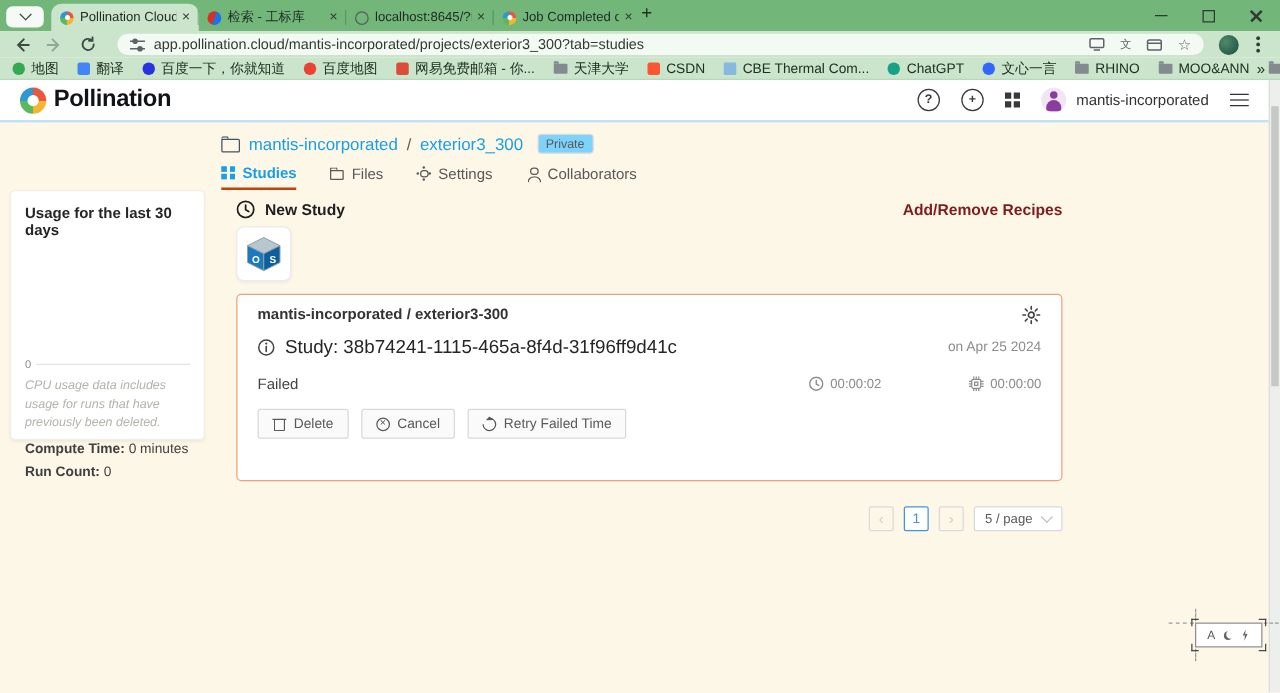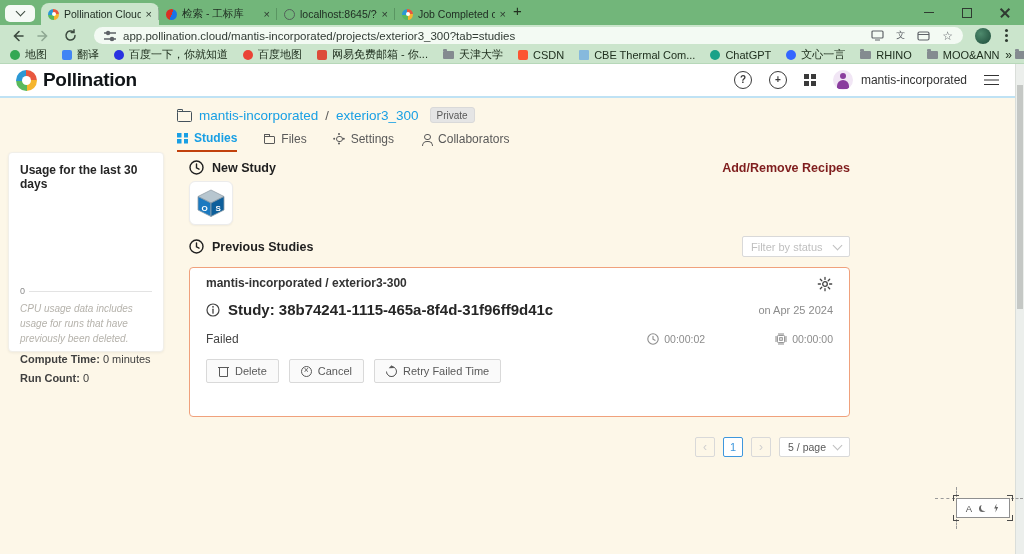--- a/index.html
+++ b/index.html
@@ -90,21 +90,21 @@
   .burger::before{content:"";position:absolute;left:0;right:0;top:0;height:1.8px;background:#333;
       box-shadow:0 4.5px 0 #333,0 9px 0 #333}
 
   
   .content{position:absolute;left:0;top:100px;right:9px;bottom:0;background:#fdf7e8;overflow:hidden}
   .crumb{position:absolute;left:177px;top:7px;display:flex;align-items:center;gap:7px}
   .crumb-folder{width:13px;height:9px;border:1.4px solid #44525c;border-radius:1.5px;position:relative;margin-top:2px}
   .crumb-folder::before{content:"";position:absolute;top:-3px;left:-1px;width:4px;height:2px;border:1.4px solid #44525c;border-bottom:none;border-radius:1.5px 1.5px 0 0}
   .crumb a{font-size:13.5px;color:#189fe4;text-decoration:none}
   .crumb-sep{font-size:13px;color:#595959}
-  .badge{font-size:10px;color:#595959;border:1px solid #d9d9d9;background:#e5e5e5;border-radius:3px;padding:1.5px 6px;margin-left:4px}
+  .badge{font-size:10px;color:#595959;border:1px solid #d9d9d9;background:#7dd3fc;border-radius:3px;padding:1.5px 6px;margin-left:4px}
 
   .ptabs{position:absolute;left:177px;top:31px;display:flex;gap:27px}
   .ptab{display:flex;align-items:center;gap:6px;font-size:12px;color:#595959;padding-bottom:5px}
   .ptab.active{color:#189fe4;border-bottom:2px solid #c2410c;font-weight:600}
   .ptab-ic{width:11px;height:11px;position:relative}
   [data-icon-type="studies"]::before{content:"";position:absolute;inset:0;background:
       linear-gradient(currentColor,currentColor) 0 0/4.5px 4.5px no-repeat,
       linear-gradient(currentColor,currentColor) 100% 0/4.5px 4.5px no-repeat,
       linear-gradient(currentColor,currentColor) 0 100%/4.5px 4.5px no-repeat,
       linear-gradient(currentColor,currentColor) 100% 100%/4.5px 4.5px no-repeat}
@@ -142,21 +142,21 @@
   .chev{margin-left:auto;width:6px;height:6px;border-right:1.3px solid #bfbfbf;border-bottom:1.3px solid #bfbfbf;
         transform:rotate(45deg);margin-top:-3px}
 
   
   .card{margin-top:10px;height:150px;background:#fff;border:1px solid #f0a17c;border-radius:4px;
         padding:8px 16px;box-sizing:border-box}
   .chead{display:flex;align-items:flex-start;height:18px}
   .chead-title{font-size:12px;font-weight:600;color:#333}
   .gear{margin-left:auto}
   .crow1{display:flex;align-items:center;gap:8px;margin-top:7px}
-  .study-title{font-size:15px;font-weight:700;color:#262626}
+  .study-title{font-size:15px;font-weight:400;color:#262626}
   .run-date{margin-left:auto;font-size:11px;color:#8c8c8c}
   .crow2{display:flex;align-items:center;margin-top:10px}
   .owner-name{font-size:11px;color:#595959;margin-left:7px}
   .recipe-grp{display:flex;align-items:center;gap:6px;margin-left:73px}
   .recipe-name{font-size:11px;color:#434343}
   .recipe-ver{font-size:11px;color:#b3b3b3}
   .crow3{display:flex;align-items:center;margin-top:14px}
   .status{font-size:12px;font-weight:500;color:#434343}
   .time-grp{display:flex;align-items:center;gap:5px;font-size:10.5px;color:#8c8c8c}
   .t1{margin-left:auto}
@@ -445,31 +445,20 @@
     <div class="tile">
       <svg width="30" height="30" viewBox="0 0 30 30">
         <polygon points="15,2 28,8.5 15,15 2,8.5" fill="#b7c6cf" stroke="#93a0a8" stroke-width="0.8"></polygon>
         <polygon points="2,8.5 15,15 15,28.5 2,22" fill="#1b79c0" stroke="#93a0a8" stroke-width="0.8"></polygon>
         <polygon points="28,8.5 15,15 15,28.5 28,22" fill="#0d5f9b" stroke="#93a0a8" stroke-width="0.8"></polygon>
         <text x="5.5" y="22.5" font-size="8" font-weight="bold" fill="#ffffff" font-family="Liberation Sans, sans-serif">O</text>
         <text x="19.5" y="22.5" font-size="8" font-weight="bold" fill="#ffffff" font-family="Liberation Sans, sans-serif">S</text>
       </svg>
     </div>
 
-    <div class="sec-row prev-row">
-      <svg width="15" height="15" viewBox="0 0 15 15">
-          <circle cx="7.5" cy="7.5" r="6.5" fill="none" stroke="#1f1f1f" stroke-width="1.4"></circle>
-          <path d="M7.5 4v3.8l2.5 1.4" fill="none" stroke="#1f1f1f" stroke-width="1.4" stroke-linecap="round"></path>
-        </svg>
-      <span class="sec-label">Previous Studies</span>
-      <div class="select">
-        <span>Filter by status</span>
-        <i class="chev"></i>
-      </div>
-    </div>
 
     <div class="card">
       <div class="chead">
         <span class="chead-title">mantis-incorporated / exterior3-300</span>
         <svg class="gear" width="16" height="16" viewBox="0 0 16 16">
             <g fill="none" stroke="#434343" stroke-width="1.3" stroke-linecap="round">
               <circle cx="8" cy="8" r="2.3"></circle>
               <path d="M8 1.3v2.1M8 12.6v2.1M1.3 8h2.1M12.6 8h2.1M3.3 3.3l1.5 1.5M11.2 11.2l1.5 1.5M12.7 3.3l-1.5 1.5M4.8 11.2l-1.5 1.5"></path>
             </g>
           </svg>

